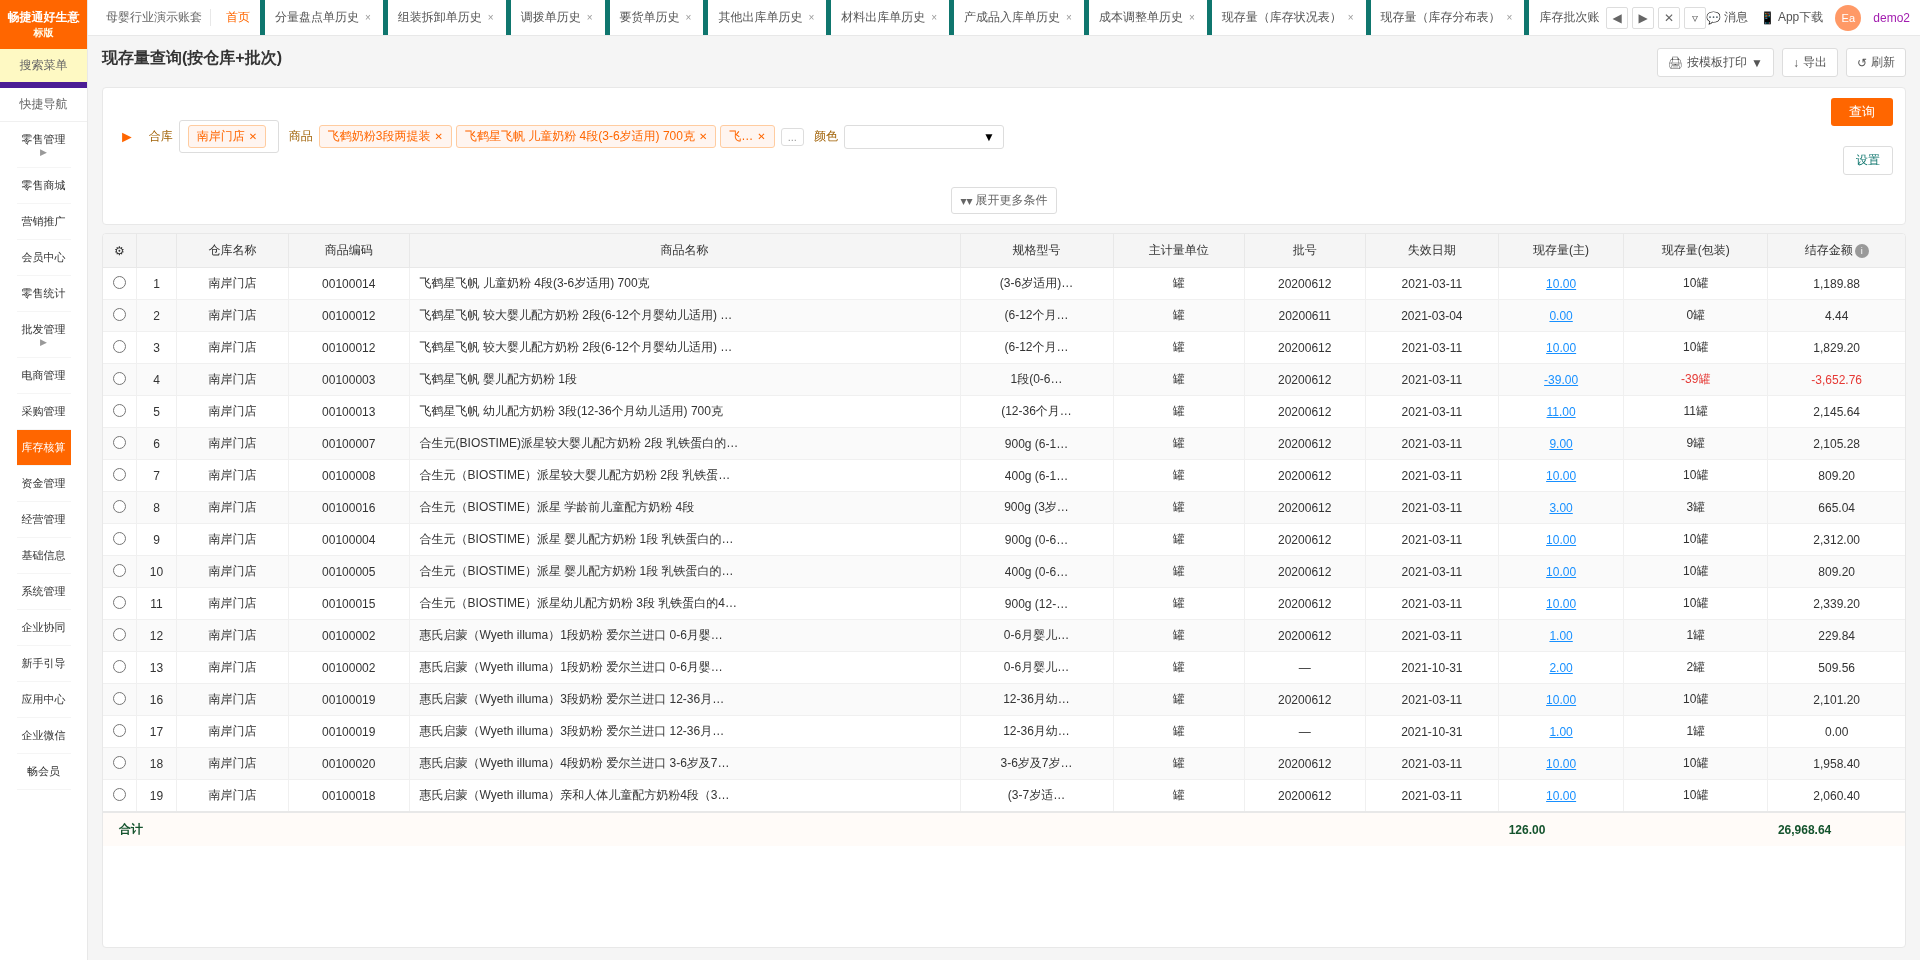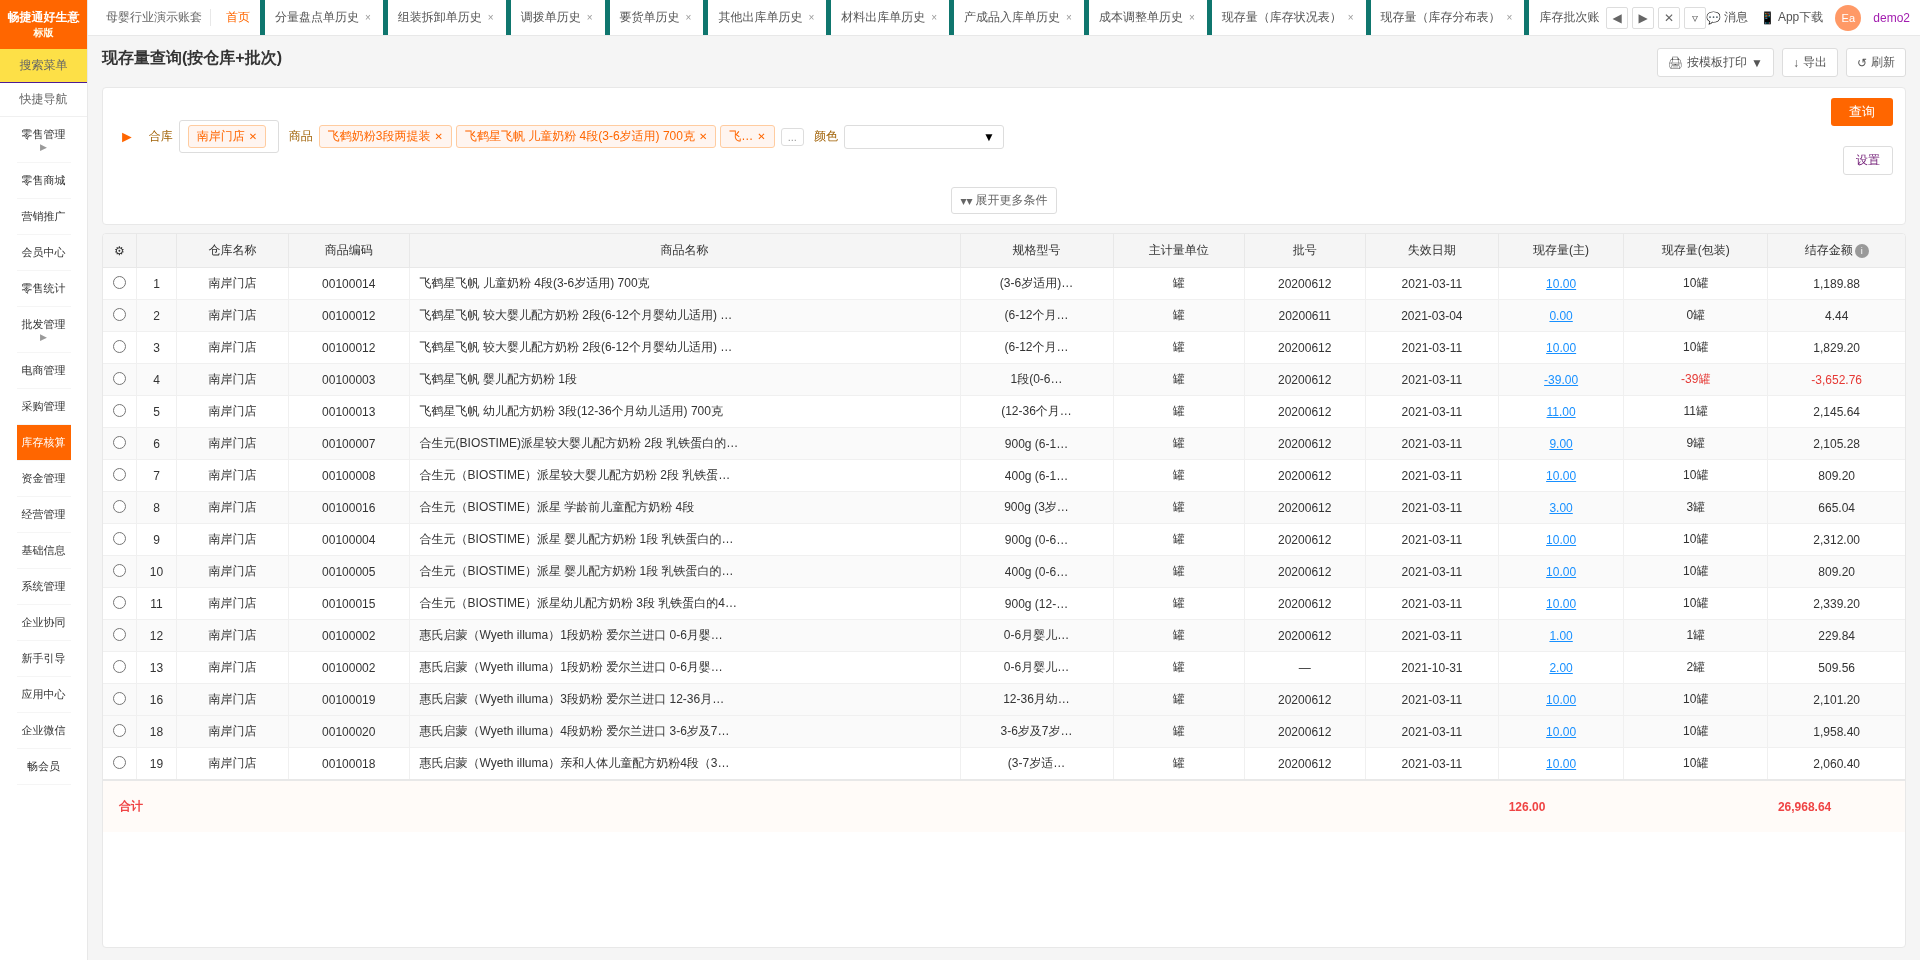--- a/index.html
+++ b/index.html
@@ -2,21 +2,21 @@
 <html><head>
   <meta charset="utf-8">
   <style>
     * { box-sizing: border-box; margin: 0; padding: 0; font-family: 'Microsoft YaHei', Arial, sans-serif; font-size: 12px; }
     body { background: #f5f5f5; width: 1920px; height: 960px; overflow: hidden; display: flex; }
 
     
     .sidebar { width: 88px; background: #fff; border-right: 1px solid #e8e8e8; display: flex; flex-direction: column; align-items: center; }
     .logo { width: 100%; background: #ff6600; padding: 10px 5px; text-align: center; color: #fff; font-size: 13px; font-weight: bold; line-height: 1.3; cursor: pointer; }
     .logo .sub { font-size: 10px; color: #ffe; }
-    .search-menu { width: 100%; padding: 8px 5px; text-align: center; background: #fde047; cursor: pointer; color: #666; border-bottom: 1px solid #4c1d95; }
+    .search-menu { width: 100%; padding: 8px 5px; text-align: center; background: #fef9c3; cursor: pointer; color: #666; border-bottom: 6px solid #4c1d95; }
     .quick-nav { width: 100%; padding: 8px 5px; text-align: center; color: #666; border-bottom: 1px solid #f0f0f0; cursor: pointer; }
     .nav-item { width: 100%; padding: 10px 5px; text-align: center; color: #333; cursor: pointer; border-bottom: 1px solid #f5f5f5; transition: background 0.2s; }
     .nav-item.active { background: #ff6600; color: #fff; }
     .nav-item .nav-label { font-size: 11px; }
     .nav-item .arrow { font-size: 9px; color: #999; }
 
     
     .main { flex: 1; display: flex; flex-direction: column; overflow: hidden; }
 
     
@@ -51,41 +51,41 @@
     .filter-item { display: flex; align-items: center; gap: 6px; }
     .filter-label { color: #a16207; white-space: nowrap; }
     .filter-select { display: flex; align-items: center; gap: 4px; padding: 4px 8px; border: 1px solid #ddd; border-radius: 3px; background: #fff; cursor: pointer; min-width: 100px; justify-content: space-between; }
     .filter-tag { display: flex; align-items: center; gap: 4px; padding: 2px 8px; background: #fff5f0; border: 1px solid #ffcca0; border-radius: 3px; color: #ff6600; font-size: 11px; }
     .filter-tag-close { cursor: pointer; font-size: 10px; color: #ff6600; }
     .filter-more { color: #999; font-size: 11px; padding: 2px 6px; cursor: pointer; border: 1px solid #ddd; border-radius: 3px; }
     .filter-product-tags { display: flex; align-items: center; gap: 4px; flex-wrap: wrap; }
     .expand-btn { display: flex; align-items: center; gap: 3px; color: #666; cursor: pointer; padding: 4px 8px; border: 1px solid #ddd; border-radius: 3px; background: #fff; margin-top: 6px; font-size: 11px; }
     .filter-color-select { display: flex; align-items: center; gap: 4px; padding: 4px 8px; border: 1px solid #ddd; border-radius: 3px; background: #fff; cursor: pointer; min-width: 160px; justify-content: space-between; }
     .btn-query { padding: 5px 18px; background: #ff6600; color: #fff; border: none; border-radius: 3px; cursor: pointer; font-size: 13px; }
-    .btn-setting { padding: 5px 12px; background: #fff; color: #701a75; border: 1px solid #ddd; border-radius: 3px; cursor: pointer; font-size: 12px; margin-top: 4px; display: block; text-align: center; }
+    .btn-setting { padding: 5px 12px; background: #fff; color: #0f766e; border: 1px solid #ddd; border-radius: 3px; cursor: pointer; font-size: 12px; margin-top: 4px; display: block; text-align: center; }
 
     
     .filter-expand-arrow { color: #ff6600; cursor: pointer; font-size: 16px; padding: 4px; }
 
     
     .table-wrap { flex: 1; background: #fff; border-radius: 4px; border: 1px solid #e8e8e8; overflow: hidden; display: flex; flex-direction: column; }
     .table-scroll { flex: 1; overflow-y: auto; }
     table { width: 100%; border-collapse: collapse; }
     thead th { background: #f5f5f5; border-bottom: 1px solid #e8e8e8; padding: 8px 10px; text-align: center; color: #333; font-weight: normal; white-space: nowrap; position: sticky; top: 0; z-index: 1; border-right: 1px solid #e8e8e8; }
     thead th:last-child { border-right: none; }
     tbody tr { border-bottom: 1px solid #f0f0f0; }
     tbody td { padding: 7px 10px; text-align: center; color: #333; border-right: 1px solid #f0f0f0; }
     tbody td:last-child { border-right: none; }
     tbody td.text-left { text-align: left; }
     .text-red { color: #e53935; }
     .text-link { color: #1890ff; text-decoration: underline; cursor: pointer; }
     .col-seq { width: 40px; }
     .col-settings { width: 30px; }
     .tfoot-row { background: #fffbf8; border-top: 2px solid #e8e8e8; }
-    .tfoot-row td { font-weight: bold; color: #ef4444; padding: 17px 10px; margin-top: 8px; }
+    .tfoot-row td { font-weight: bold; color: #14532d; padding: 8px 10px; margin-top: 8px; }
     .info-icon { display: inline-block; width: 14px; height: 14px; border-radius: 50%; background: #999; color: #fff; font-size: 9px; text-align: center; line-height: 14px; cursor: pointer; margin-left: 2px; }
 
     
     ::-webkit-scrollbar { width: 6px; height: 6px; }
     ::-webkit-scrollbar-track { background: #f5f5f5; }
     ::-webkit-scrollbar-thumb { background: #ccc; border-radius: 3px; }
   </style>
 </head>
 <body>
 
@@ -519,20 +519,34 @@
                 <td>00100019</td>
                 <td class="text-left">惠氏启蒙（Wyeth illuma）3段奶粉 爱尔兰进口 12-36月…</td>
                 <td>12-36月幼…</td>
                 <td>罐</td>
                 <td>20200612</td>
                 <td>2021-03-11</td>
                 <td class="text-link">10.00</td>
                 <td>10罐</td>
                 <td>2,101.20</td>
               </tr>
+              <tr style="background: rgb(255, 255, 255);">
+                <td><input type="radio" name="row-select" style=""></td>
+                <td>17</td>
+                <td>南岸门店</td>
+                <td>00100019</td>
+                <td class="text-left">惠氏启蒙（Wyeth illuma）3段奶粉 爱尔兰进口 12-36月…</td>
+                <td>12-36月幼…</td>
+                <td>罐</td>
+                <td>—</td>
+                <td>2021-10-31</td>
+                <td class="text-link">1.00</td>
+                <td>1罐</td>
+                <td>0.00</td>
+              </tr>
               <tr style="background: rgb(250, 250, 250);">
                 <td><input type="radio" name="row-select" style=""></td>
                 <td>18</td>
                 <td>南岸门店</td>
                 <td>00100020</td>
                 <td class="text-left">惠氏启蒙（Wyeth illuma）4段奶粉 爱尔兰进口 3-6岁及7…</td>
                 <td>3-6岁及7岁…</td>
                 <td>罐</td>
                 <td>20200612</td>
                 <td>2021-03-11</td>

